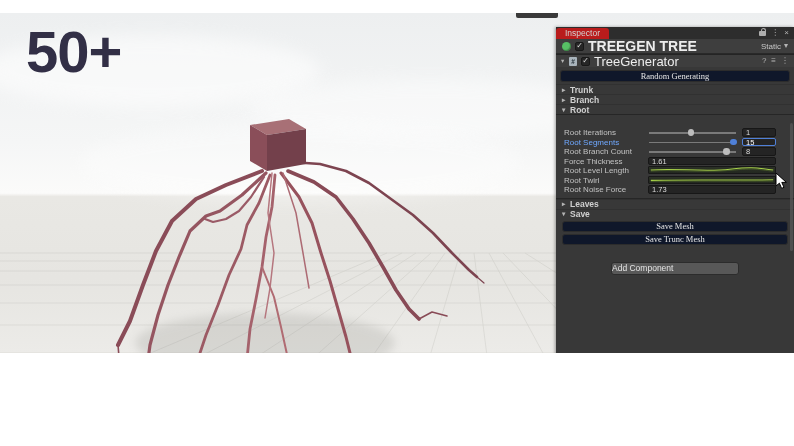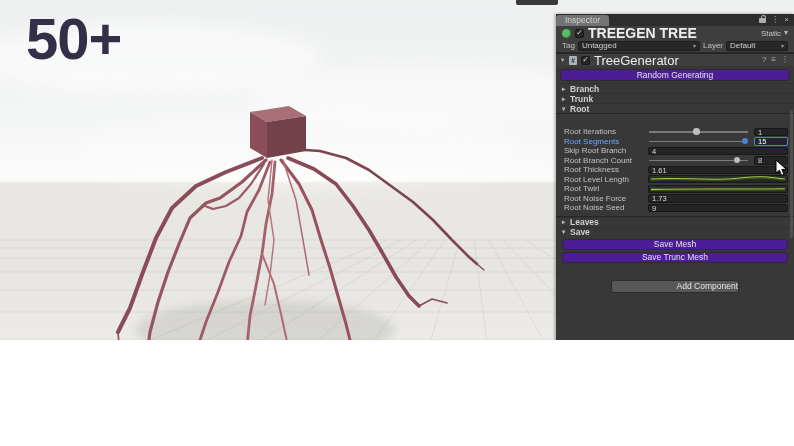--- a/index.html
+++ b/index.html
@@ -1,34 +1,34 @@
 <!DOCTYPE html>
 <html><head>
 <meta charset="utf-8">
 <style>
   * { margin:0; padding:0; box-sizing:border-box; }
   html,body { width:794px; height:446px; font-family:"Liberation Sans", sans-serif; }
-  .stage { position:relative; width:794px; height:340px; overflow:hidden; background:#e9e8e4; }
+  .stage { position:relative; width:794px; height:340px; overflow:hidden; background:#e9e8e4;margin-top:13px; }
 
   
   .scene { position:absolute; inset:0;
     background:linear-gradient(180deg,#edeff0 0%,#f5f6f6 38%,#fbfbfa 53%,#e9e8e4 54%,#e6e5e1 78%,#ecebe8 100%); }
   .scene svg { position:absolute; inset:0; }
   .headline { position:absolute; left:26px; top:10px; color:#322f46; }
   .headline .big { font-size:58px; font-weight:800; letter-spacing:-1px; line-height:1.0; }
   .headline .sub { font-size:30px; font-weight:800; margin-top:-4px; margin-left:2px; letter-spacing:0.5px; }
 
   .topstrip { position:absolute; left:516px; top:0; width:42px; height:5px; background:#3a3a3a; border-radius:0 0 2px 2px; }
 
   
   .panel { position:absolute; left:556px; top:14px; width:238px; height:432px;
     background:#383838; color:#c6c6c6; font-size:9px; box-shadow:-1px 0 3px rgba(0,0,0,.35); }
 
   .tabbar { display:flex; align-items:flex-end; height:12px; background:#2d2d2d; }
-  .tab { background:#737373; height:11px; line-height:11px; padding:0 9px; font-size:8.5px; color:#d2d2d2; border-radius:3px 3px 0 0; }
+  .tab { background:#b91c1c; height:11px; line-height:11px; padding:0 9px; font-size:8.5px; color:#d2d2d2; border-radius:3px 3px 0 0; }
   .tab-icons { margin-left:auto; display:flex; align-items:center; gap:5px; padding-right:5px; padding-bottom:2px; }
   .lock { position:relative; width:7px; height:5px; background:#aeaeae; border-radius:1px; }
   .lock::before { content:""; position:absolute; top:-3px; left:1.5px; width:3px; height:3px;
     border:1px solid #aeaeae; border-bottom:none; border-radius:2.5px 2.5px 0 0; }
   .glyph { color:#b5b5b5; font-size:8px; line-height:8px; }
 
   .go-header { background:#3e3e3e; border-bottom:1px solid #292929; }
   .go-row1 { display:flex; align-items:center; height:14px; padding:0 6px; }
   .go-icon { width:9px; height:9px; border-radius:50%; background:#57c065; box-shadow:inset -1px -1px 1px rgba(0,0,0,.3); }
   .checkbox { width:9px; height:9px; background:#262626; border:1px solid #181818; border-radius:2px;
@@ -44,48 +44,48 @@
   .dd-layer { flex:0 0 62px; }
 
   .comp-header { display:flex; align-items:center; height:13px; padding:0 5px; border-top:1px solid #242424; background:#3e3e3e; }
   .foldarrow { width:8px; color:#b4b4b4; font-size:6.5px; text-align:left; flex:none; }
   .script-icon { width:8px; height:9px; background:#a9b4bc; border-radius:1px; color:#26323a; font-size:6.5px;
     line-height:9px; text-align:center; font-weight:bold; flex:none; }
   .comp-title { margin-left:4px; font-weight:normal; font-size:13px; color:#ededed; }
   .comp-icons { margin-left:auto; display:flex; align-items:center; gap:5px; }
   .hicon { font-size:8px; color:#b2b2b2; line-height:8px; }
 
-  .ubtn { display:block; margin:3px 4px 2px 4px; height:12px; background:#4c1d95; border:1px solid #2c2c2c;
+  .ubtn { display:block; margin:3px 4px 2px 4px; height:12px; background:#0f172a; border:1px solid #2c2c2c;
     border-radius:3px; color:#e4e4e4; font-size:8.5px; line-height:10px; text-align:center; width:calc(100% - 8px);
-    font-family:Liberation Sans, sans-serif; }
+    font-family:Liberation Serif, serif; }
   .savebtn { margin:2px 6px; height:11px; width:calc(100% - 12px); line-height:9px; }
 
   .fold { display:flex; align-items:center; height:10px; padding-left:6px; border-top:1px solid #313131;
     font-size:8.5px; font-weight:bold; color:#d0d0d0; }
   .divider { height:1px; background:#262626; }
 
   .props { padding:13px 0 3px 0; }
-  .prow { display:flex; align-items:center; height:9.5px; padding:0 6px 0 8px; font-size:8px; color:#c2c2c2; }
+  .prow { display:flex; height:9.5px; padding:0 18px 0 8px; font-size:8px; color:#c2c2c2; }
   .plabel { flex:0 0 84px; white-space:nowrap; overflow:hidden; }
   .slider { position:relative; flex:1; height:9px; margin-right:5px; }
   .strack { position:absolute; left:1px; right:1px; top:4px; height:1.5px; background:#7a7a7a; }
   .shandle { position:absolute; top:1.2px; width:6.5px; height:6.5px; border-radius:50%; background:#bdbdbd; margin-left:-3px; }
   .vfield { flex:0 0 34px; height:8.5px; background:#242424; border:1px solid #171717; border-radius:2px;
     font-size:7.5px; line-height:7px; color:#dadada; padding-left:3px; }
   .ffield { flex:1; height:8.5px; background:#242424; border:1px solid #171717; border-radius:2px;
     font-size:7.5px; line-height:7px; color:#dadada; padding-left:3px; }
   .curve { flex:1; height:8px; background:linear-gradient(180deg,#2b3126,#232820); border:1px solid #181818; border-radius:1px; overflow:hidden; }
   .curve svg { display:block; width:100%; height:100%; }
   .hl .plabel { color:#6fa8ff; }
   .hl .shandle { background:#4f80d8; }
   .hl .vfield { border-color:#4f80d8; color:#ffffff; }
 
   .addwrap { display:flex; justify-content:center; margin-top:17px; }
   .addbtn { width:128px; height:13px; background:#585858; border:1px solid #2c2c2c; border-radius:3px;
-    color:#e4e4e4; font-size:8.5px; line-height:11px; text-align:right; font-family:"Liberation Sans", sans-serif; }
+    color:#e4e4e4; font-size:8.5px; line-height:11px; text-align:left; font-family:"Liberation Sans", sans-serif; }
 
   .scrollthumb { position:absolute; right:1px; top:96px; width:3px; height:128px; background:#555; border-radius:2px; opacity:.8; }
 
   .cursor { position:absolute; left:775px; top:160px; width:14px; height:18px; z-index:20; }
 </style>
 </head>
 <body>
 
 <div class="stage">
 
@@ -189,57 +189,45 @@
         <span class="go-icon"></span>
         <span class="checkbox">
           <span class="chk">✓</span>
         </span>
         <span class="go-name">TREEGEN TREE</span>
         <span class="static-box">
           <span>Static</span>
           <span class="dd glyph">▾</span>
         </span>
       </div>
-      <div class="go-row2">
-        <span>Tag</span>
-        <div class="dropdown dd-tag">
-          <span>Untagged</span>
-          <span class="dd">▾</span>
-        </div>
-        <span>Layer</span>
-        <div class="dropdown dd-layer">
-          <span>Default</span>
-          <span class="dd">▾</span>
-        </div>
-      </div>
     </div>
 
     <div class="comp-header">
       <span class="foldarrow">▾</span>
       <span class="script-icon">#</span>
       <span class="checkbox">
         <span class="chk">✓</span>
       </span>
       <span class="comp-title">TreeGenerator</span>
       <span class="comp-icons">
         <span class="hicon">?</span>
         <span class="hicon">≡</span>
         <span class="hicon">⋮</span>
       </span>
     </div>
 
     <button class="ubtn">Random Generating</button>
 
     <div class="fold">
       <span class="foldarrow">▸</span>
+      <span>Trunk</span>
+    </div>
+    <div class="fold">
+      <span class="foldarrow">▸</span>
       <span>Branch</span>
-    </div>
-    <div class="fold">
-      <span class="foldarrow">▸</span>
-      <span>Trunk</span>
     </div>
     <div class="fold">
       <span class="foldarrow">▾</span>
       <span>Root</span>
     </div>
     <div class="divider"></div>
 
     <div class="props">
 
       <div class="prow">
@@ -253,36 +241,32 @@
 
       <div class="prow hl">
         <span class="plabel">Root Segments</span>
         <div class="slider">
           <div class="strack"></div>
             <div class="shandle" style="left:96%"></div>
         </div>
         <div class="vfield">15</div>
       </div>
 
-      <div class="prow">
-        <span class="plabel">Skip Root Branch</span>
-        <div class="ffield">4</div>
-      </div>
 
       <div class="prow">
         <span class="plabel">Root Branch Count</span>
         <div class="slider">
           <div class="strack"></div>
             <div class="shandle" style="left:88%"></div>
         </div>
         <div class="vfield">8</div>
       </div>
 
       <div class="prow">
-        <span class="plabel">Root Thickness</span>
+        <span class="plabel">Force Thickness</span>
         <div class="ffield">1.61</div>
       </div>
 
 
       <div class="prow">
         <span class="plabel">Root Level Length</span>
         <div class="curve">
           <svg viewBox="0 0 140 8" preserveAspectRatio="none">
             <path d="M2,4 C30,1 60,7 90,3 S120,2 138,4" stroke="#a8d14a" stroke-width="1.4" fill="none"></path>
             <path d="M2,5.5 C30,3 60,8 90,4.5 S120,3.5 138,5.5" stroke="#5c7a2c" stroke-width="0.8" fill="none" opacity="0.8"></path>
@@ -298,24 +282,20 @@
             <path d="M2,6 C40,5 90,6 138,5.4" stroke="#5c7a2c" stroke-width="0.8" fill="none" opacity="0.8"></path>
           </svg>
         </div>
       </div>
 
       <div class="prow">
         <span class="plabel">Root Noise Force</span>
         <div class="ffield">1.73</div>
       </div>
 
-      <div class="prow">
-        <span class="plabel">Root Noise Seed</span>
-        <div class="ffield">9</div>
-      </div>
 
     </div>
 
     <div class="divider"></div>
     <div class="fold">
       <span class="foldarrow">▸</span>
       <span>Leaves</span>
     </div>
     <div class="fold">
       <span class="foldarrow">▾</span>

